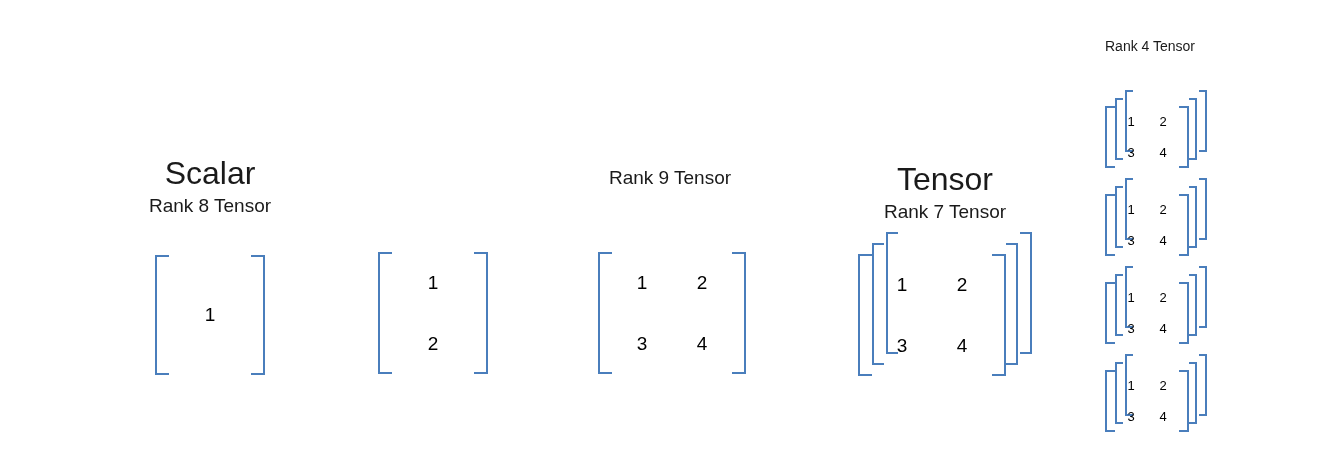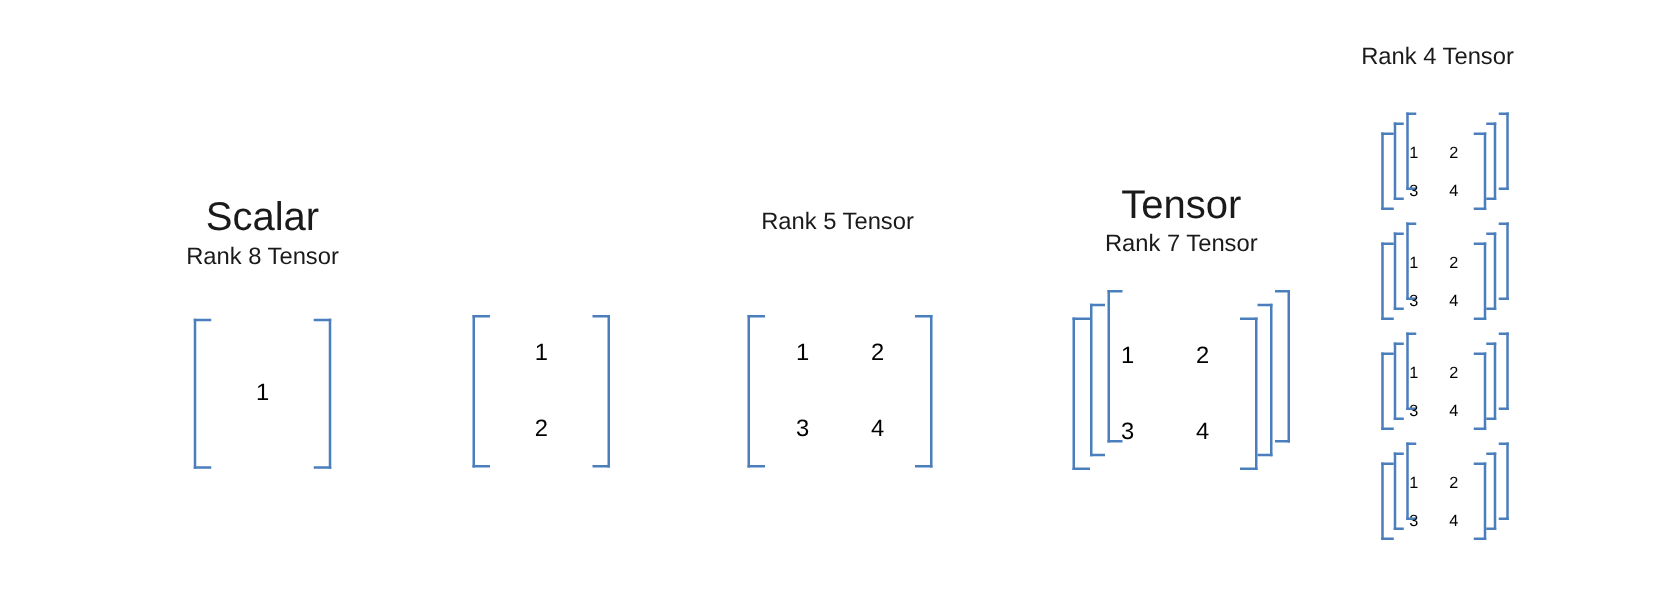--- a/index.html
+++ b/index.html
@@ -46,21 +46,21 @@
     place-items:center;
     font-size:19px;
     line-height:22px;
     color:#000;
   }
   .cell{text-align:center;}
 
   
   .r4-label{
     position:absolute;
-    font-size:19px;line-height:24px;
+    font-size:14px;line-height:24px;
     color:#1a1a1a;white-space:nowrap;text-align:center;
   }
 </style>
 </head>
 <body>
 
 <div class="stage">
 
   <div class="col" style="left:110px;top:158px;width:200px;">
     <div class="col-title">Scalar</div>
@@ -79,35 +79,35 @@
     <div class="bracket left" style="left:0px;top:0px;width:14px;height:122px;"></div>
     <div class="bracket right" style="right:0px;top:0px;width:14px;height:122px;"></div>
     <div class="cells" style="left:14px;top:0px;width:82px;height:122px;
                 grid-template-columns:repeat(1,1fr);grid-template-rows:repeat(2,1fr);">
       <div class="cell">1</div>
       <div class="cell">2</div>
     </div>
   </div>
 
   <div class="col" style="left:570px;top:160px;width:200px;">
-    <div class="col-sub">Rank 5 Tensor</div>
+    <div class="col-sub">Rank 9 Tensor</div>
   </div>
   <div class="brk-wrap" style="left:598px;top:252px;width:148px;height:122px;">
     <div class="bracket left" style="left:0px;top:0px;width:14px;height:122px;"></div>
     <div class="bracket right" style="right:0px;top:0px;width:14px;height:122px;"></div>
     <div class="cells" style="left:14px;top:0px;width:120px;height:122px;
                 grid-template-columns:repeat(2,1fr);grid-template-rows:repeat(2,1fr);">
       <div class="cell">1</div>
       <div class="cell">2</div>
       <div class="cell">3</div>
       <div class="cell">4</div>
     </div>
   </div>
 
-  <div class="col" style="left:845px;top:148px;width:200px;">
+  <div class="col" style="left:845px;top:164px;width:200px;">
     <div class="col-title">Tensor</div>
     <div class="col-sub">Rank 7 Tensor</div>
   </div>
   <div class="brk-wrap" style="left:858px;top:232px;width:190px;height:145px;">
 
     <div class="bracket left" style="left:28px;top:0px;width:12px;height:122px;"></div>
     <div class="bracket right" style="left:162px;top:0px;width:12px;height:122px;"></div>
 
     <div class="bracket left" style="left:14px;top:11px;width:12px;height:122px;"></div>
     <div class="bracket right" style="left:148px;top:11px;width:12px;height:122px;"></div>

